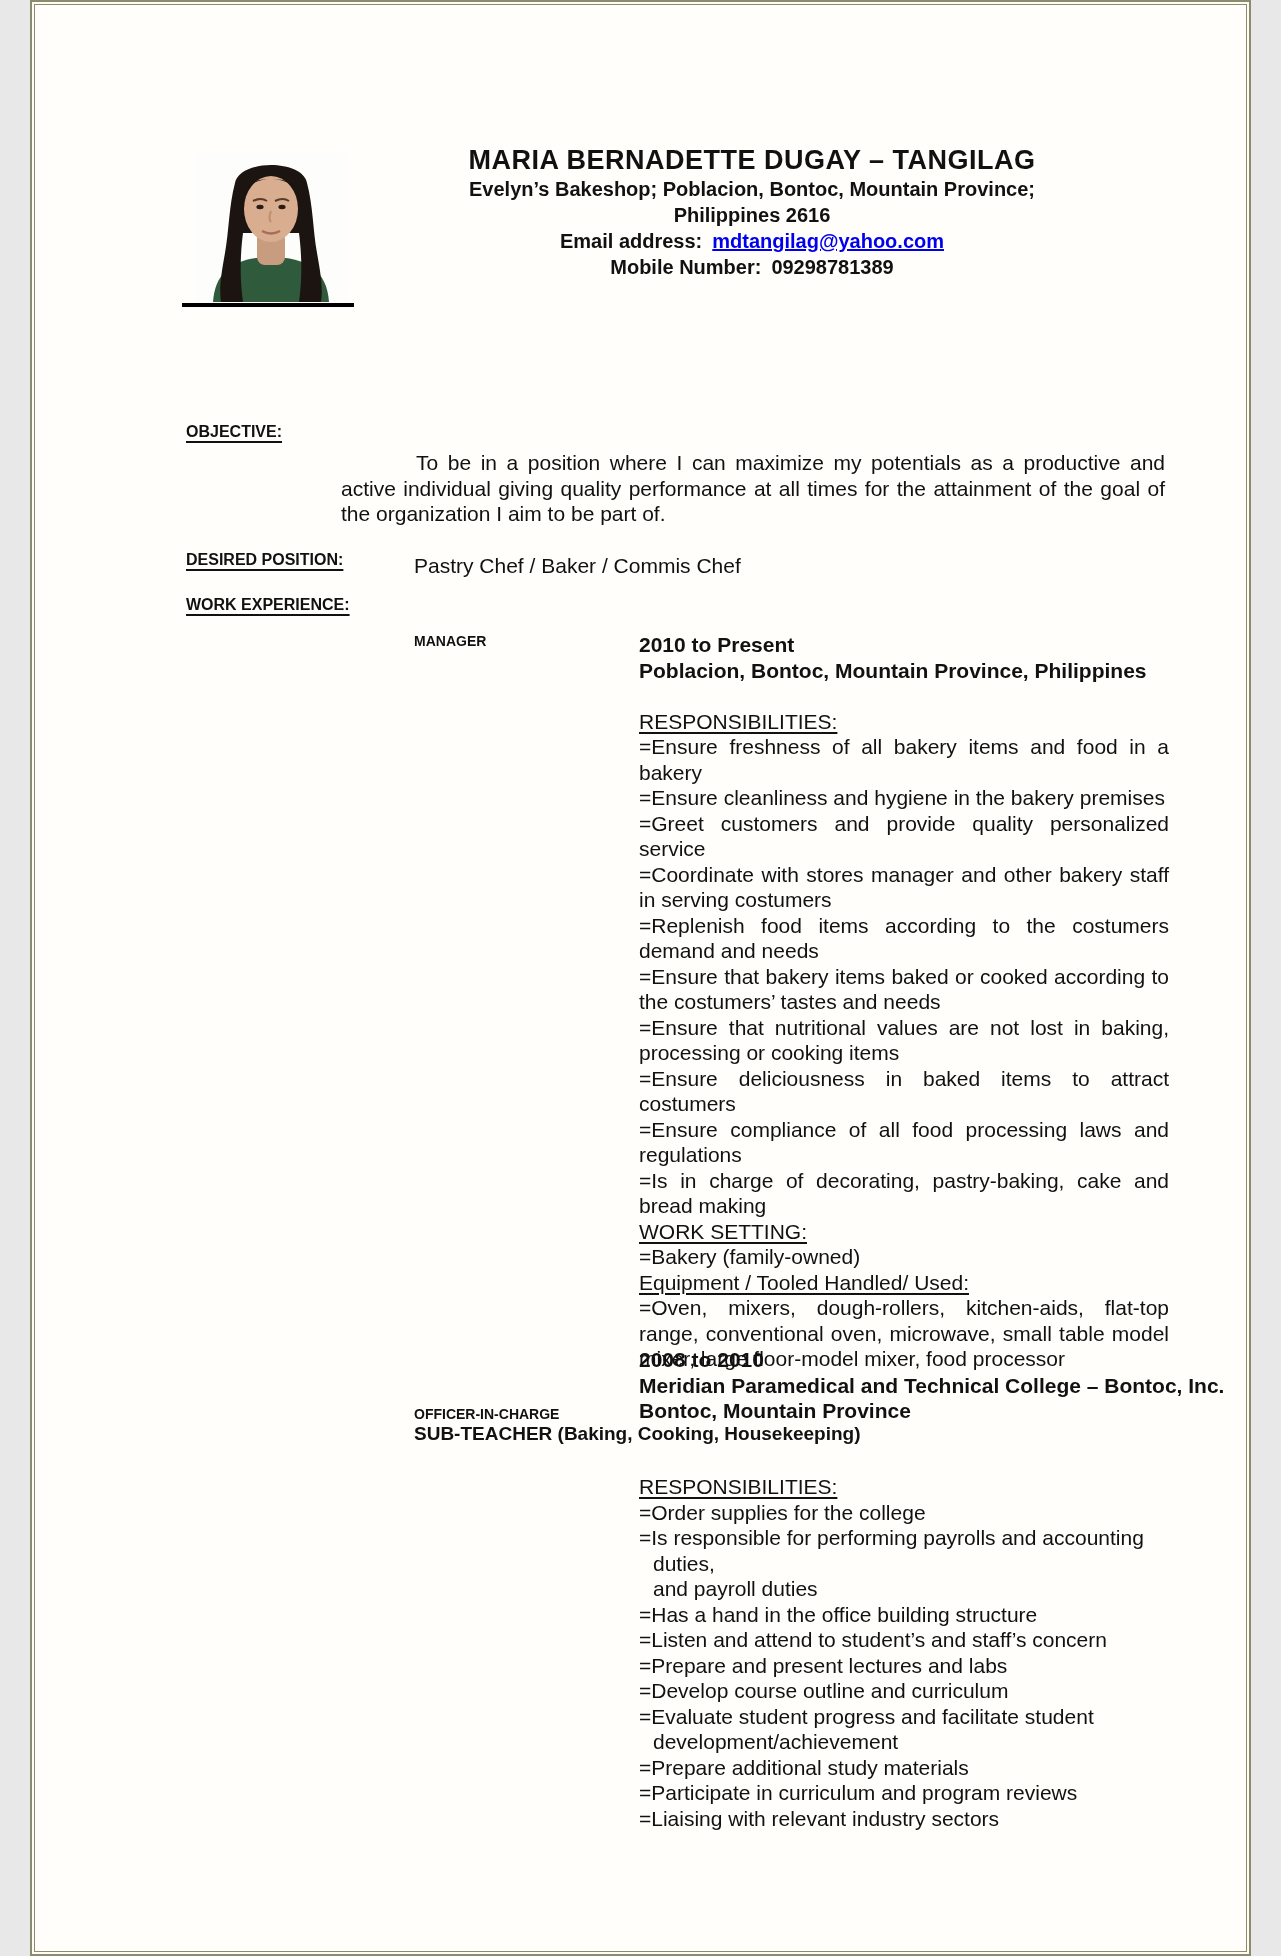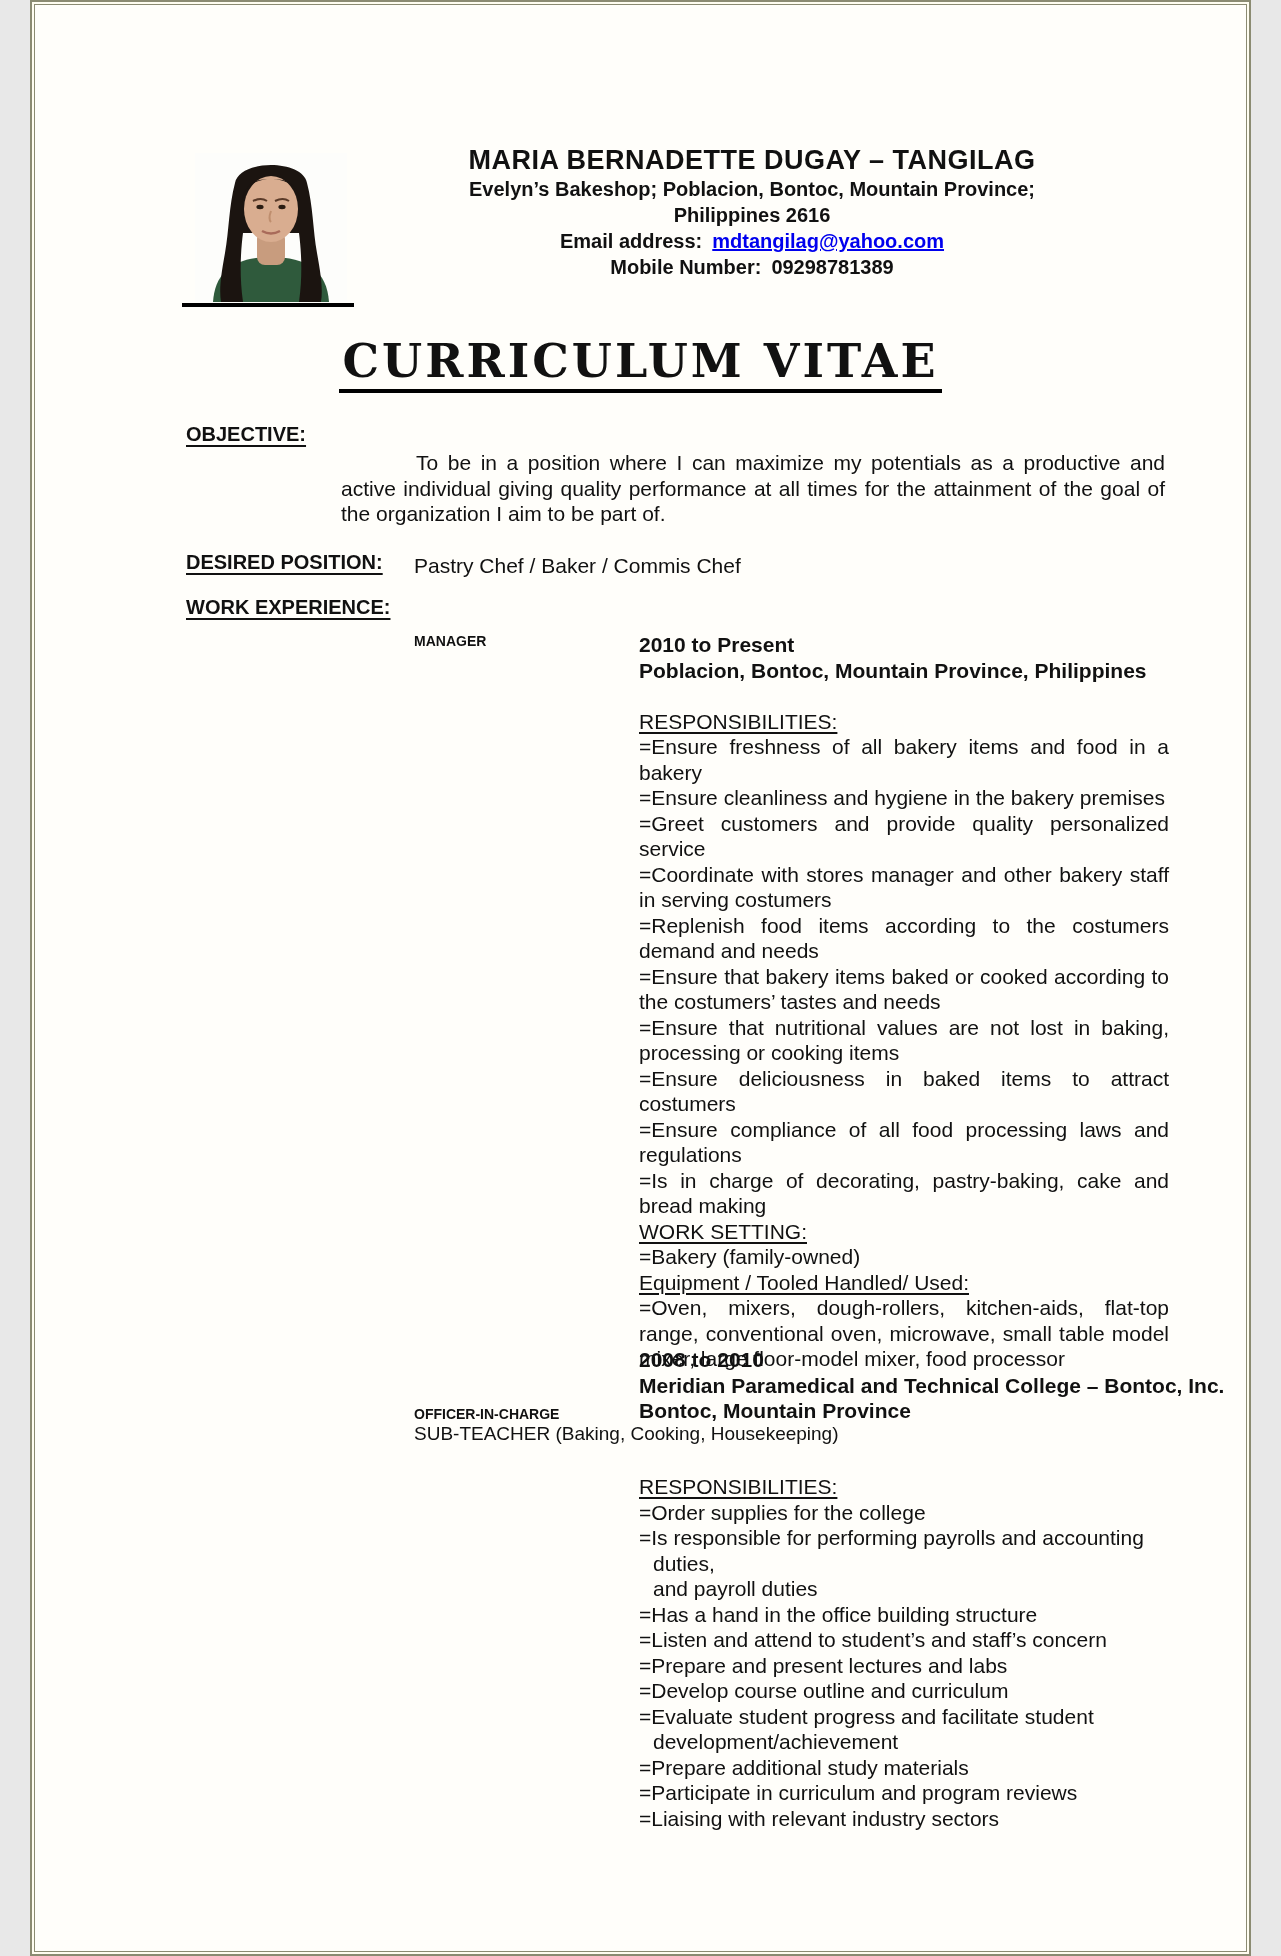--- a/index.html
+++ b/index.html
@@ -54,21 +54,21 @@
     letter-spacing:3px;
     display:inline-block;
     border-bottom:4px solid #000;
     padding:0 4px 3px 4px;
     line-height:50px;
   }
 
   
   .sec-label{
     position:absolute;left:154px;
-    font-size:20px;font-weight:bold;
+    font-size:16px;font-weight:bold;
     text-decoration:underline;text-decoration-thickness:2px;text-underline-offset:4px;
     white-space:nowrap;
   }
 
   
   .body-txt{font-size:21px;line-height:25.5px;}
 
   .objective-text{
     position:absolute;left:309px;top:448px;width:824px;
     text-align:justify;text-indent:75px;
@@ -89,21 +89,21 @@
     text-decoration:underline;text-decoration-thickness:1.5px;text-underline-offset:3px;
     white-space:nowrap;
   }
   .resp-item{text-align:justify;}
   .resp2-item{
     white-space:pre-line;
     padding-left:14px;text-indent:-14px;
   }
   .sub-teacher{
     position:absolute;left:382px;top:1421px;
-    font-size:19px;font-weight:normal;white-space:nowrap;
+    font-size:19px;font-weight:bold;white-space:nowrap;
   }
 </style>
 </head>
 <body>
 
 <div class="page">
 
   <div class="photo">
     <svg viewBox="0 0 152 149" xmlns="http://www.w3.org/2000/svg">
       <rect x="0" y="0" width="152" height="149" fill="#fdfdfb"></rect>
@@ -136,23 +136,20 @@
     <div class="header-line">Evelyn’s Bakeshop; Poblacion, Bontoc, Mountain Province;</div>
     <div class="header-line">Philippines 2616</div>
     <div class="header-line">
       <span>Email address:</span><span class="gap"></span><a class="email-link" href="#">mdtangilag@yahoo.com</a>
     </div>
     <div class="header-line">
       <span>Mobile Number:</span><span class="gap"></span><span>09298781389</span>
     </div>
   </div>
 
-  <div class="cv-title">
-    <span>CURRICULUM VITAE</span>
-  </div>
 
   <div class="sec-label" style="top:421px">OBJECTIVE:</div>
   <div class="objective-text body-txt">To be in a position where I can maximize my potentials as a productive and active individual giving quality performance at all times for the attainment of the goal of the organization I aim to be part of.</div>
 
   <div class="sec-label" style="top:549px">DESIRED POSITION:</div>
   <div class="desired-value body-txt">Pastry Chef / Baker / Commis Chef</div>
 
   <div class="sec-label" style="top:594px">WORK EXPERIENCE:</div>
 
   <div class="job-title" style="top:631px">MANAGER</div>

